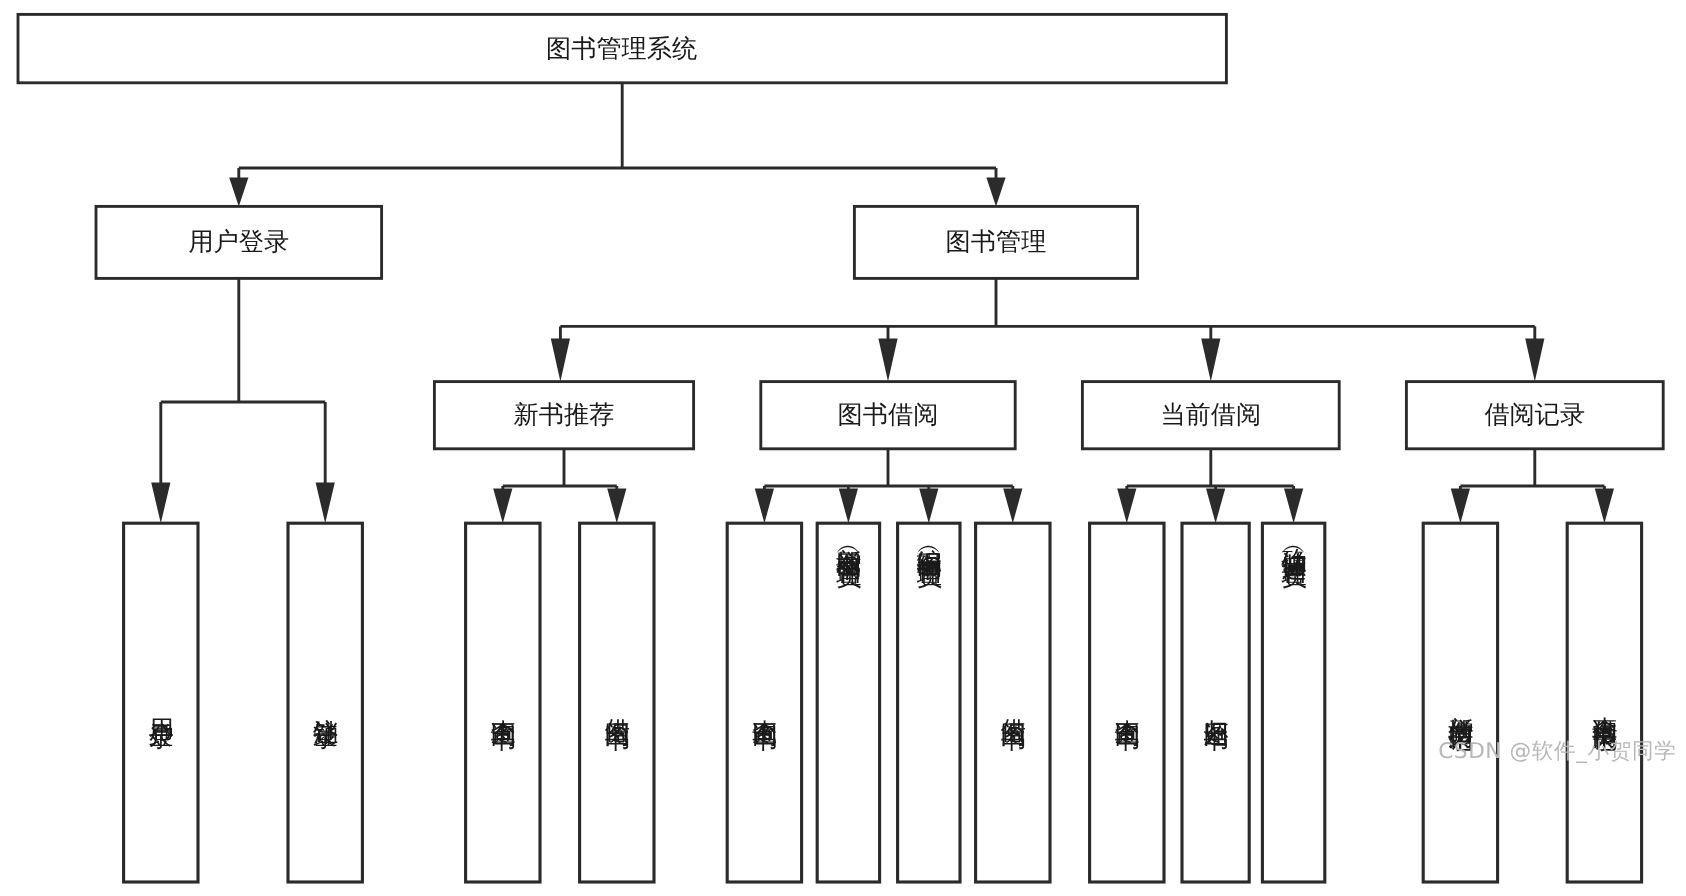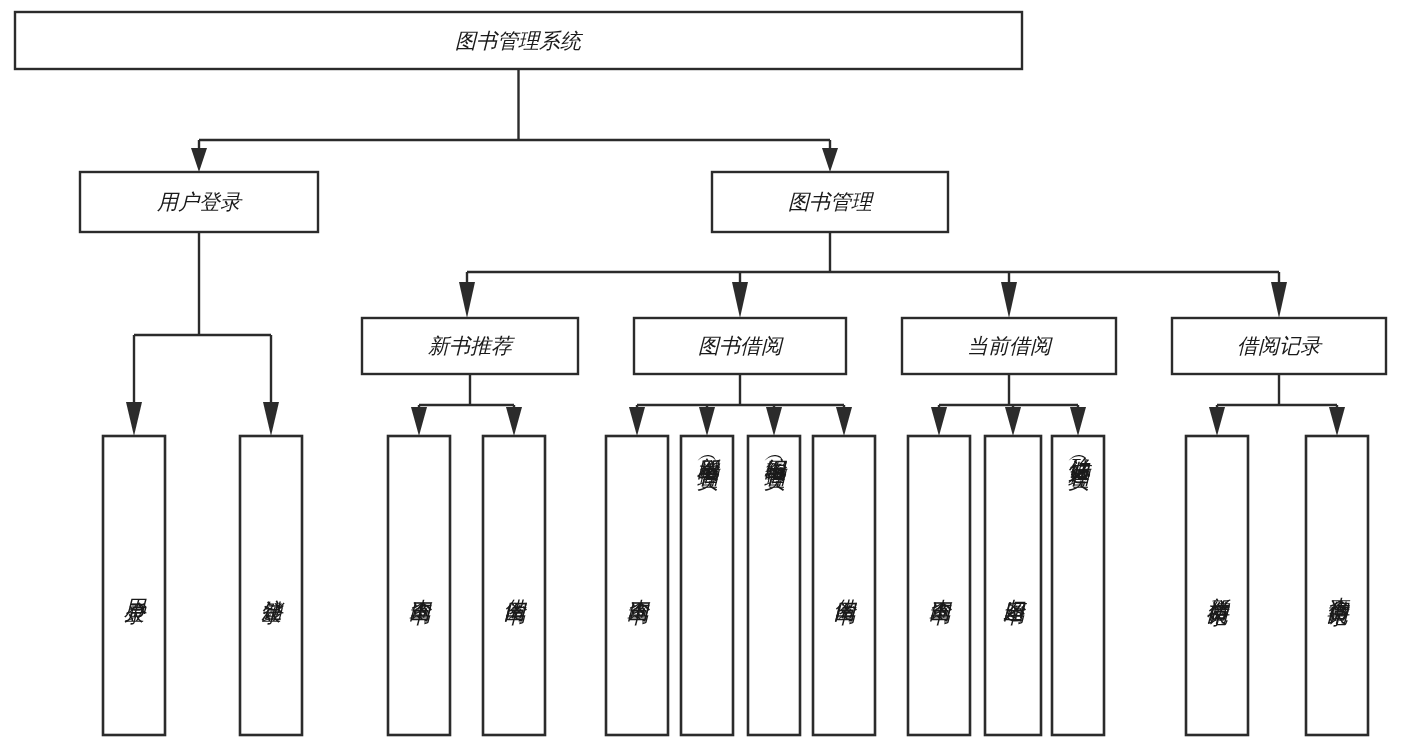--- a/index.html
+++ b/index.html
@@ -11,21 +11,20 @@
     width: 1405px;
     height: 747px;
     font-family: "DejaVu Sans", "Liberation Sans", sans-serif;
     overflow: hidden;
     position: relative;
   }
   #diagram-root {
     position: relative;
     width: 1405px;
     height: 642px;
-    font-style: italic;
   }
   svg#tree-svg {
     position: absolute;
     left: 0;
     top: 0;
     width: 1405px;
     height: 747px;
     display: block;
   }
   .node-box {
@@ -246,14 +245,15 @@
   <div class="leaf-label-wrap" style="left:1052px; top:440px; width:52px; height:295px; align-items:flex-start;">
     <span class="leaf-label">确认归还（管理员）</span>
   </div>
   <div class="leaf-label-wrap" style="left:1186px; top:436px; width:62px; height:299px;">
     <span class="leaf-label">新增借阅记录</span>
   </div>
   <div class="leaf-label-wrap" style="left:1306px; top:436px; width:62px; height:299px;">
     <span class="leaf-label">查询借阅记录</span>
   </div>
 
+  <div class="watermark">CSDN @软件_小贺同学</div>
 
 </div>
 
 </body></html>

